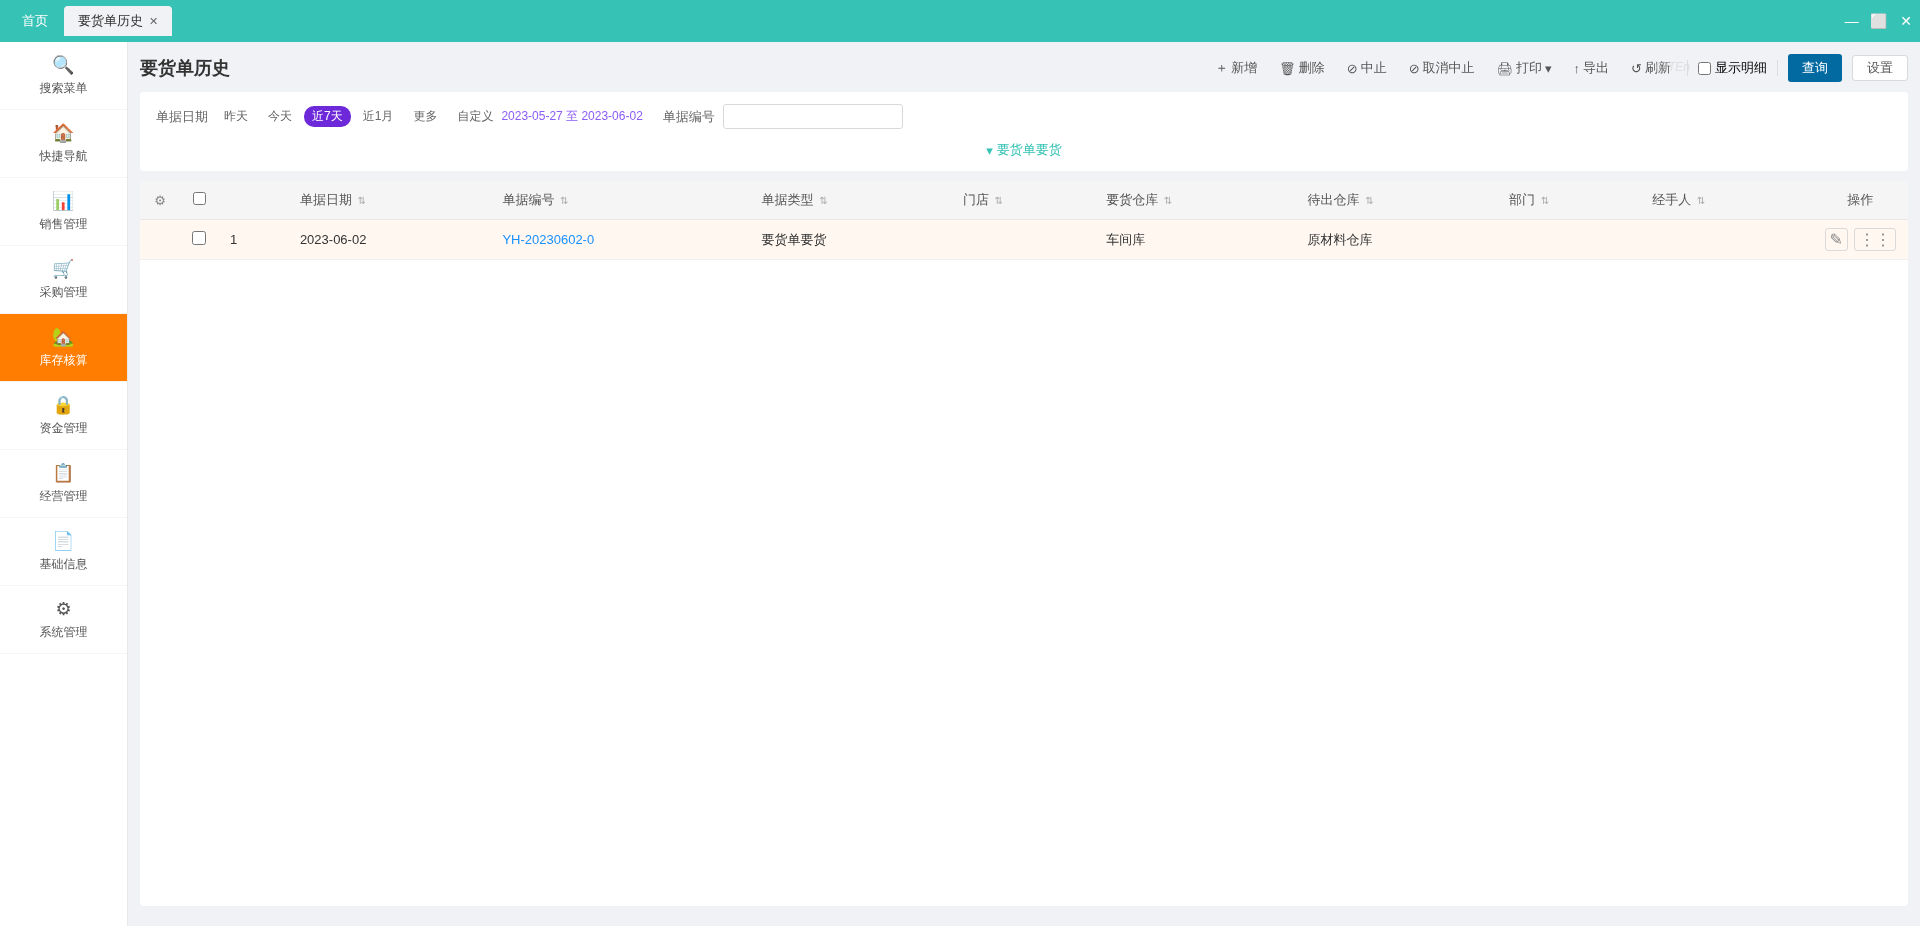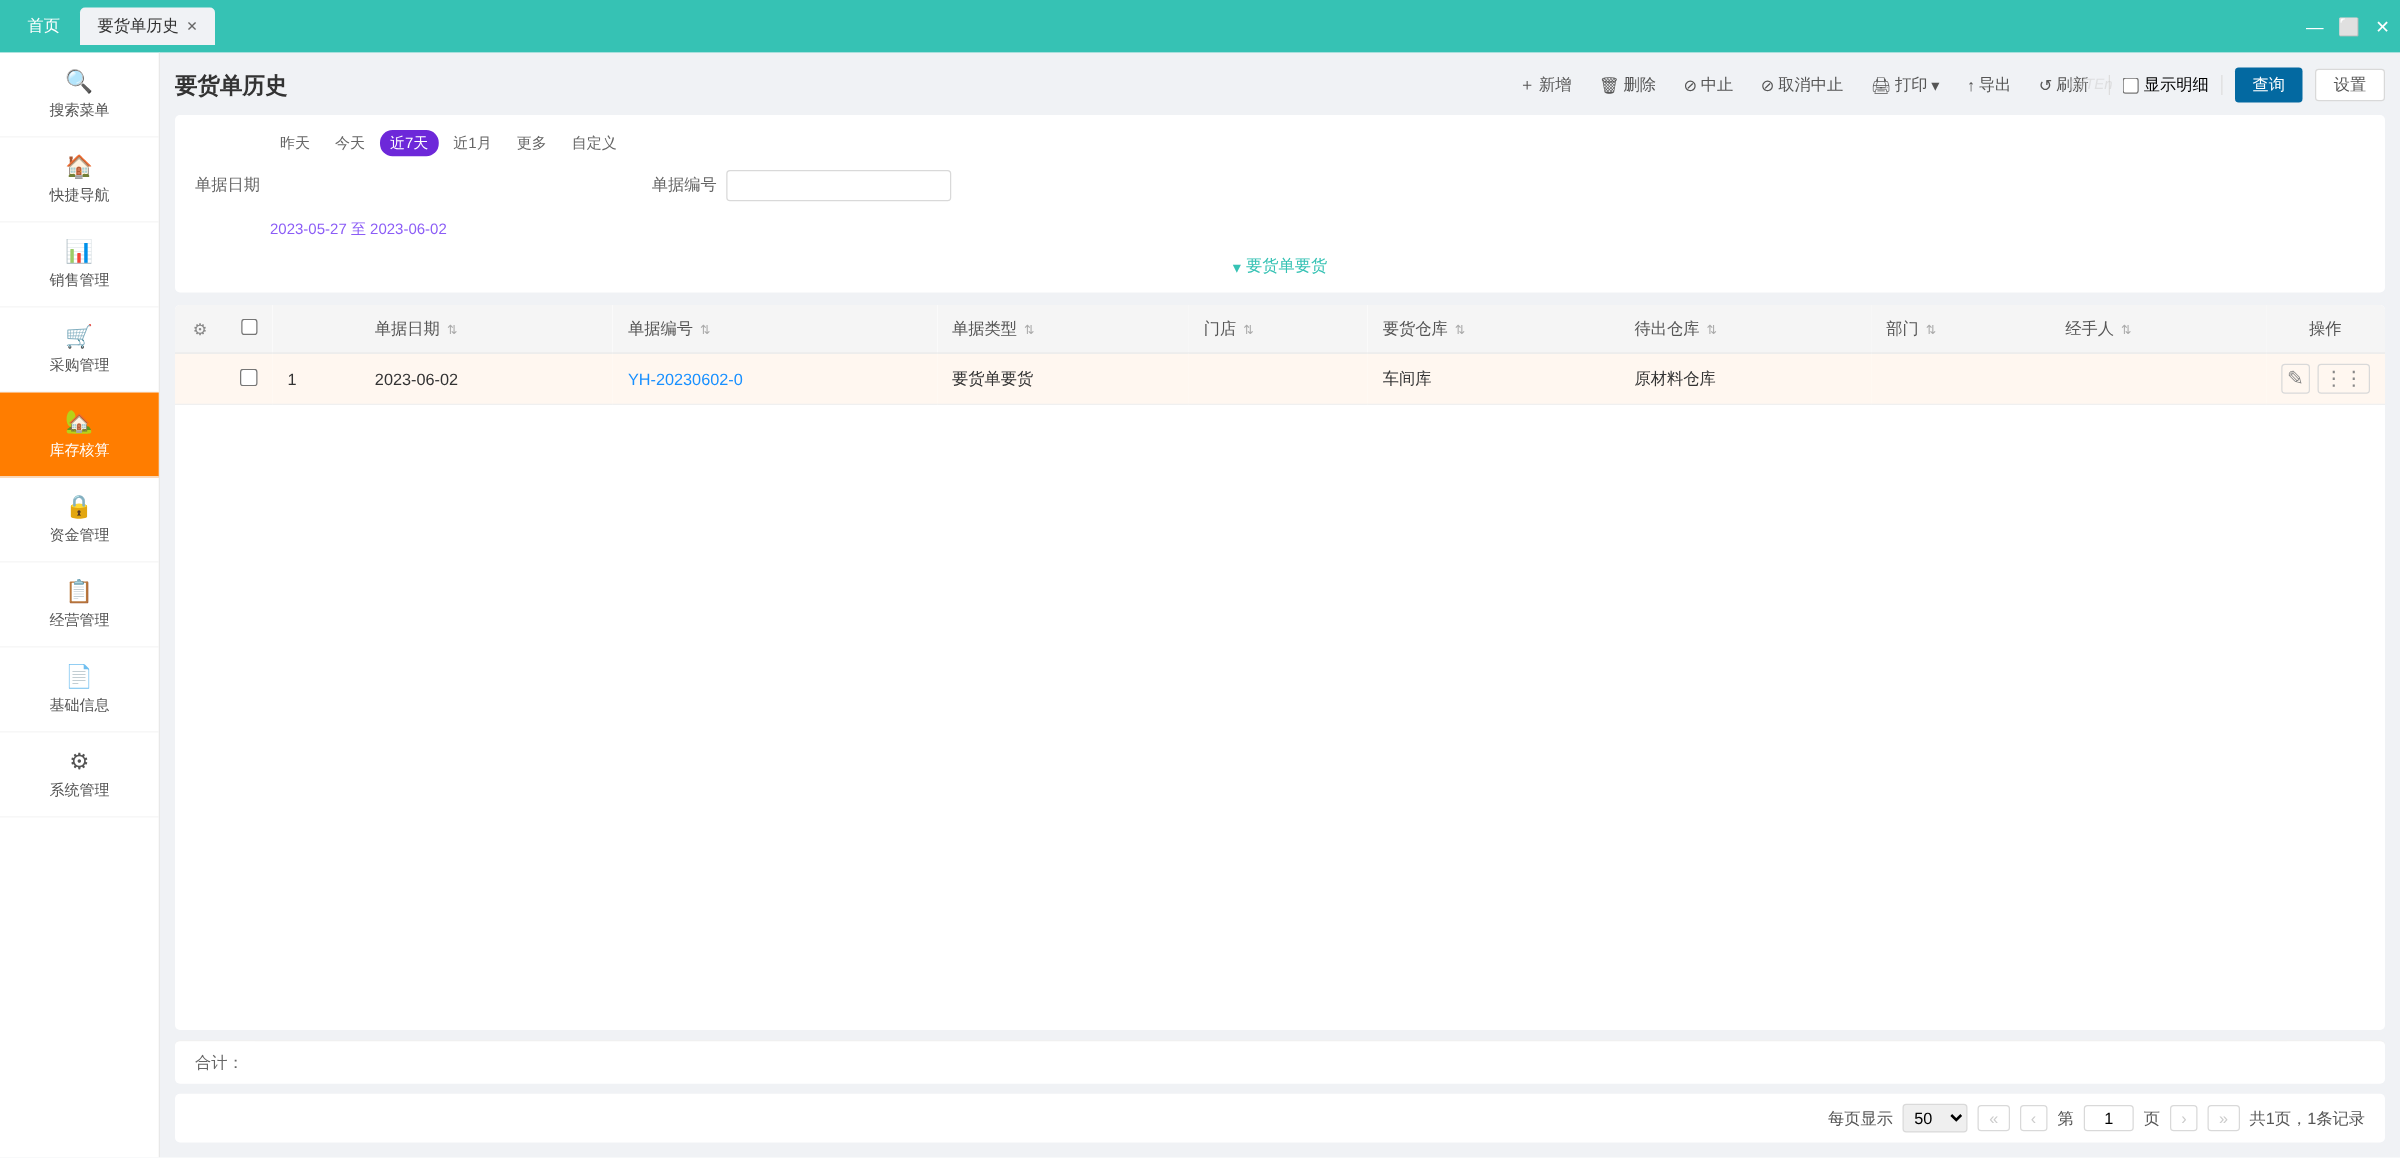--- a/index.html
+++ b/index.html
@@ -484,21 +484,21 @@
           <span>设置</span>
         </button>
       </div>
     </div>
 
     <div class="filter-panel">
       <div class="filter-row">
 
         <div class="filter-group">
           <span class="filter-label">单据日期</span>
-          <div style="display:flex;flex-direction:column;gap:48px;">
+          <div style="display:flex;flex-direction:row;">
             <div class="date-tabs">
               <button class="date-tab">昨天</button>
               <button class="date-tab">今天</button>
               <button class="date-tab active">近7天</button>
               <button class="date-tab">近1月</button>
               <button class="date-tab">更多</button>
               <button class="date-tab">自定义</button>
             </div>
             <span class="date-range-text">2023-05-27 至 2023-06-02</span>
           </div>
@@ -586,36 +586,17 @@
               <div class="ops-icons">
                 <span class="op-icon" title="编辑">✎</span>
                 <span class="op-icon" title="更多">⋮⋮</span>
               </div>
             </td>
           </tr>
         </tbody>
       </table>
     </div>
 
-    <div class="table-footer-total">
-      <span>合计：</span>
-    </div>
-
-    <div class="pagination-bar">
-      <span>每页显示</span>
-      <select class="page-size-select">
-        <option value="20">20</option>
-        <option value="50" selected="">50</option>
-        <option value="100">100</option>
-      </select>
-      <button class="page-nav-btn" disabled="">«</button>
-      <button class="page-nav-btn" disabled="">‹</button>
-      <span>第</span>
-      <input class="page-input" type="text" value="1" style="">
-      <span>页</span>
-      <button class="page-nav-btn" disabled="">›</button>
-      <button class="page-nav-btn" disabled="">»</button>
-      <span>共1页，1条记录</span>
-    </div>
+
   </div>
 </div>
 
 <div class="brand-watermark">OfTEn</div>
 
 </body></html>

